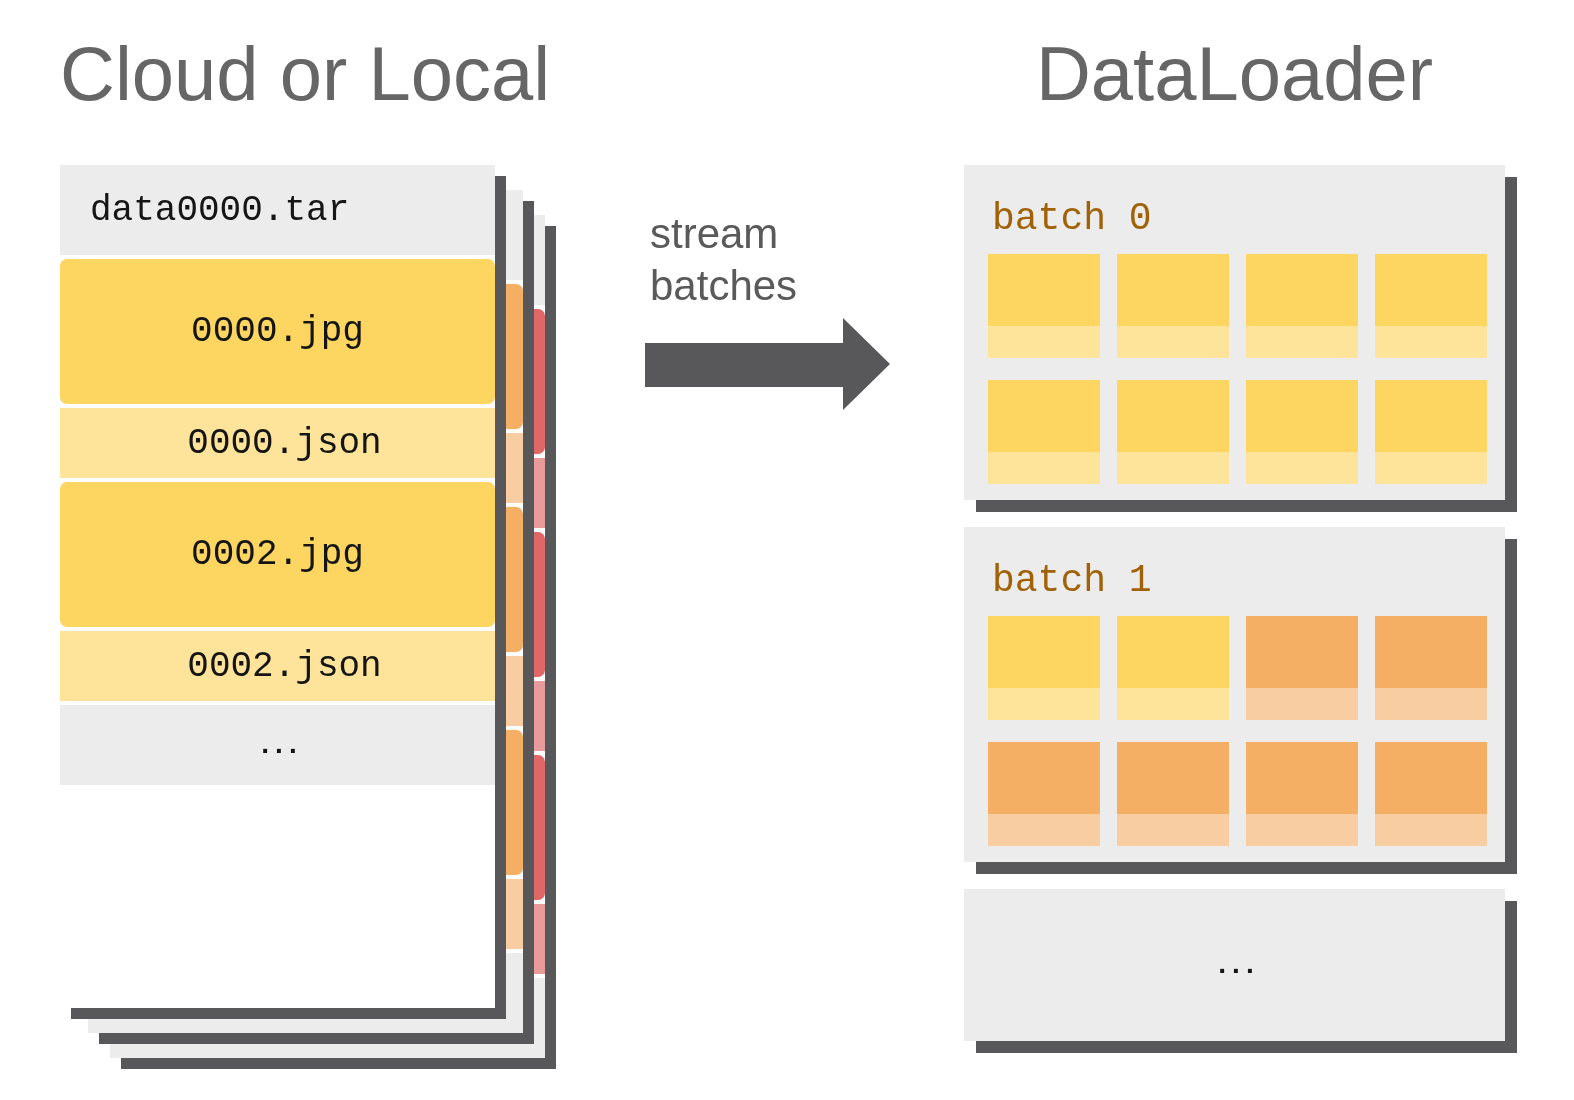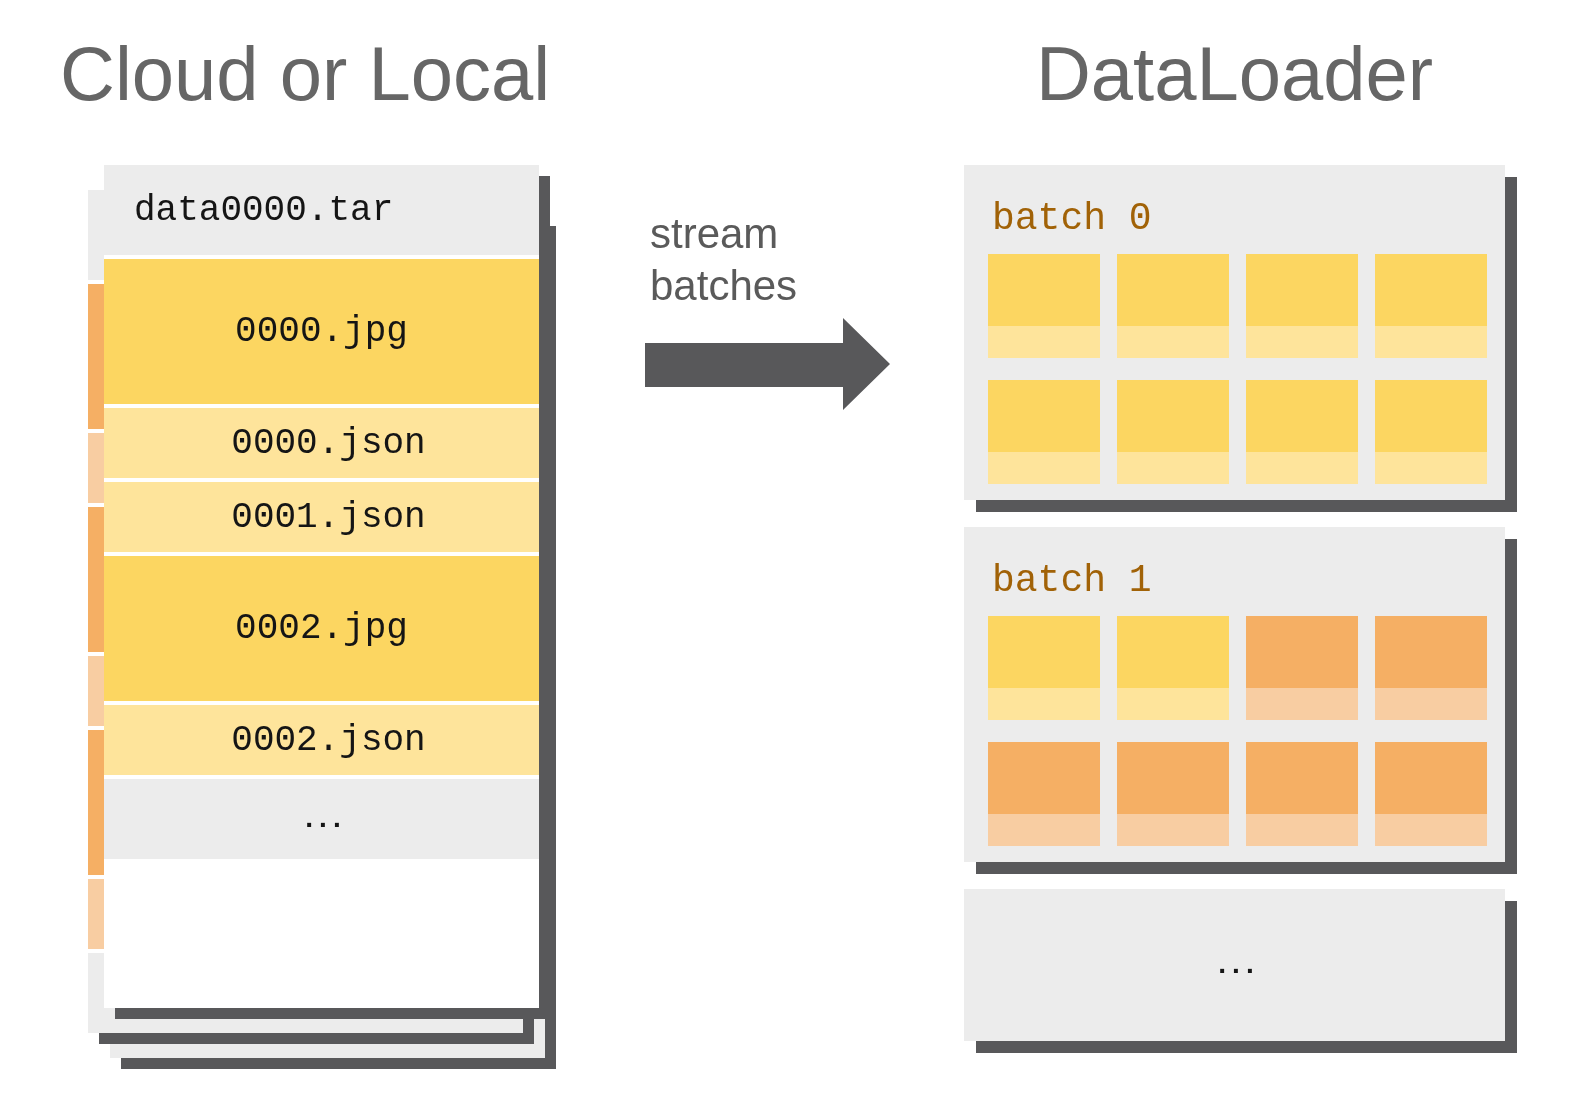--- a/index.html
+++ b/index.html
@@ -9,29 +9,29 @@
   
   .big-title{position:absolute;top:34px;font-size:76px;line-height:80px;color:var(--title-text);
              text-align:center;white-space:nowrap;}
   .title-source{left:60px;width:475px;}
   .title-loader{left:964px;width:541px;}
 
   
   .stack{position:absolute;left:0;top:0;}
   .tar-card{position:absolute;width:435px;height:843px;background:#ffffff;
             box-shadow:11px 11px 0 0 var(--shadow);}
-  .tar-card.pos-0{left:60px;top:165px;margin-left:44px;}
+  .tar-card.pos-0{left:60px;top:165px;}
   .tar-card.pos-1{left:88px;top:190px;}
   .tar-card.pos-2{left:110px;top:215px;}
   .tar-card .hdr{height:90px;background:var(--card-bg);display:flex;align-items:center;
                  padding-left:30px;box-sizing:border-box;
                  font-family:"Liberation Mono","DejaVu Sans Mono",monospace;font-size:36px;color:#151515;}
   .tar-card .file-row{margin-top:4px;display:flex;align-items:center;justify-content:center;
                  font-family:"Liberation Mono","DejaVu Sans Mono",monospace;font-size:36px;color:#151515;}
-  .tar-card .file-row.jpg{height:145px;}
+  .tar-card .file-row.jpg{height:145px;border-radius:7px;}
   .tar-card .file-row.json{height:70px;}
   .tar-card .ftr{margin-top:4px;height:80px;background:var(--card-bg);display:flex;
                  align-items:center;justify-content:center;
                  font-family:"Liberation Mono","DejaVu Sans Mono",monospace;
                  font-size:28px;font-weight:bold;letter-spacing:-3px;color:#151515;}
   .scheme-yellow .file-row.jpg{background:var(--yellow);}
   .scheme-yellow .file-row.json{background:var(--yellow-light);padding-left:14px;}
   .scheme-orange .file-row.jpg{background:var(--orange);}
   .scheme-orange .file-row.json{background:var(--orange-light);}
   .scheme-red .file-row.jpg{background:var(--red);}
@@ -90,21 +90,20 @@
         <div class="file-row jpg"></div>
         <div class="file-row json"></div>
         <div class="file-row jpg"></div>
         <div class="file-row json"></div>
         <div class="ftr"></div>
       </div>
     <div class="tar-card pos-0 scheme-yellow">
         <div class="hdr">data0000.tar</div>
         <div class="file-row jpg">0000.jpg</div>
         <div class="file-row json">0000.json</div>
-        <div class="file-row json">0001.json</div>
         <div class="file-row jpg">0002.jpg</div>
         <div class="file-row json">0002.json</div>
         <div class="ftr">...</div>
       </div>
   </div>
 
   <div class="stream-label">stream batches</div>
   <svg class="stream-arrow" width="246" height="92" viewBox="0 0 246 92">
     <polygon points="0,25 198,25 198,0 245,46 198,92 198,69 0,69" fill="#58585A"></polygon>
   </svg>

